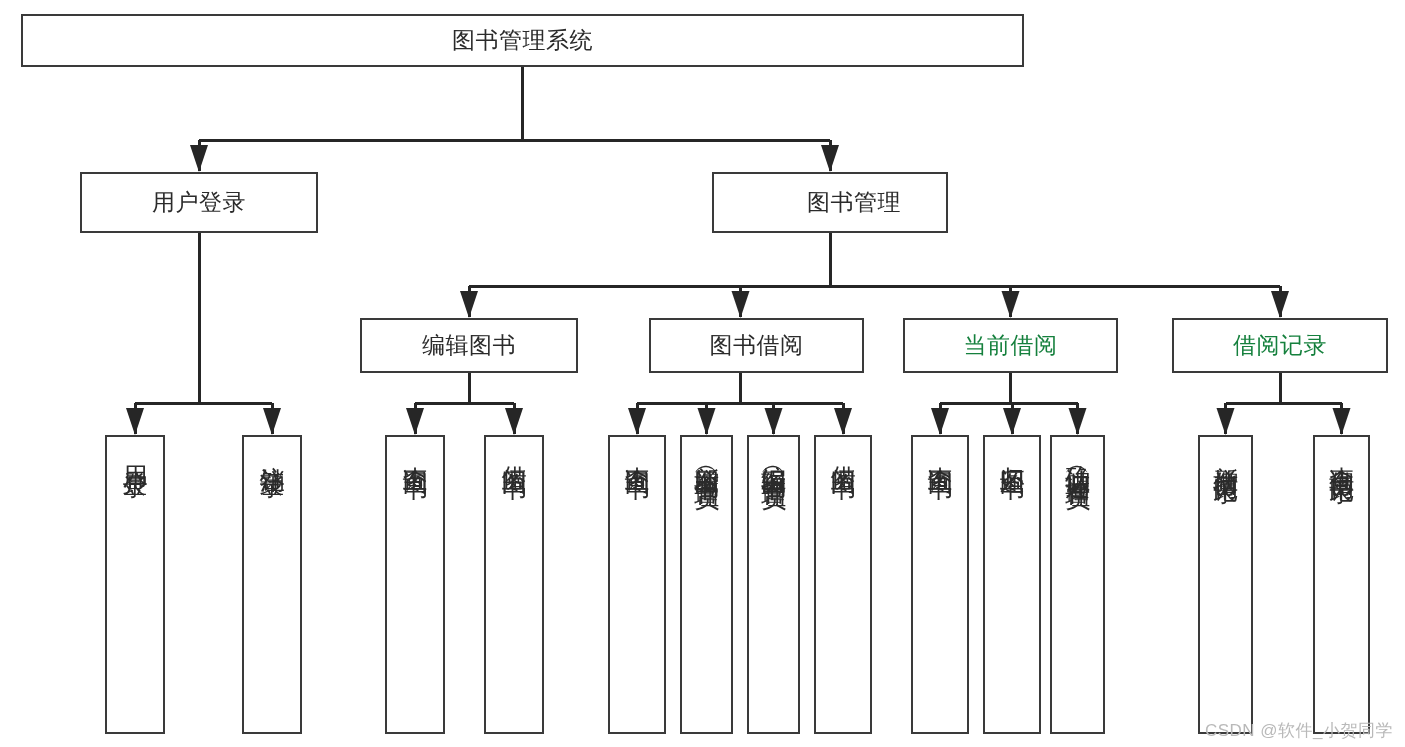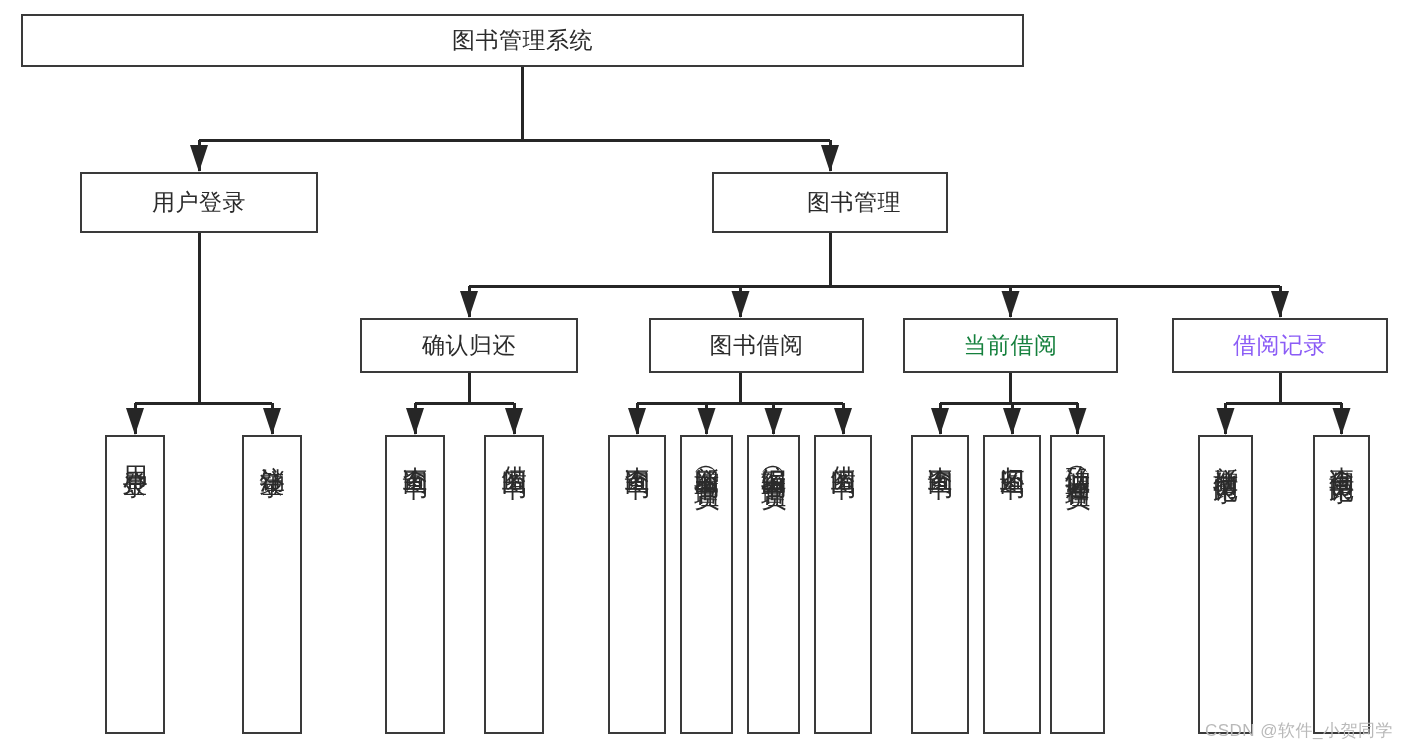--- a/index.html
+++ b/index.html
@@ -126,30 +126,30 @@
       <div class="node horiz" style="left: 21px; top: 14px; width: 1003px; height: 53px; border-color: rgb(58, 58, 58);">
         <span class="lbl" style="color: rgb(43, 43, 43);">图书管理系统</span>
       </div>
       <div class="node horiz" style="left: 80px; top: 172px; width: 238px; height: 61px; border-color: rgb(58, 58, 58);">
         <span class="lbl" style="color: rgb(43, 43, 43);">用户登录</span>
       </div>
       <div class="node horiz" style="left: 712px; top: 172px; width: 236px; height: 61px; border-color: rgb(58, 58, 58); padding-left: 48px;">
         <span class="lbl" style="color: rgb(43, 43, 43);">图书管理</span>
       </div>
       <div class="node horiz" style="left: 360px; top: 318px; width: 218px; height: 55px; border-color: rgb(58, 58, 58);">
-        <span class="lbl" style="color: rgb(43, 43, 43);">确认归还</span>
+        <span class="lbl" style="color: rgb(43, 43, 43);">编辑图书</span>
       </div>
       <div class="node horiz" style="left: 633px; top: 318px; width: 215px; height: 55px; border-color: rgb(58, 58, 58); margin-left: 16px;">
         <span class="lbl" style="color: rgb(43, 43, 43);">图书借阅</span>
       </div>
       <div class="node horiz" style="left: 903px; top: 318px; width: 215px; height: 55px; border-color: rgb(58, 58, 58);">
         <span class="lbl" style="color: #15803d;">当前借阅</span>
       </div>
       <div class="node horiz" style="left: 1172px; top: 318px; width: 216px; height: 55px; border-color: rgb(58, 58, 58);">
-        <span class="lbl" style="color: #8b5cf6;">借阅记录</span>
+        <span class="lbl" style="color: #15803d;">借阅记录</span>
       </div>
       <div class="node vert" style="left: 105px; top: 435px; width: 60px; height: 299px; border-color: rgb(58, 58, 58);">
         <span class="lbl" style="color: rgb(43, 43, 43);">用户登录</span>
       </div>
       <div class="node vert" style="left: 242px; top: 435px; width: 60px; height: 299px; border-color: rgb(58, 58, 58);">
         <span class="lbl" style="color: rgb(43, 43, 43);">注销登录</span>
       </div>
       <div class="node vert" style="left: 385px; top: 435px; width: 60px; height: 299px; border-color: rgb(58, 58, 58);">
         <span class="lbl" style="color: rgb(43, 43, 43);">查询图书</span>
       </div>

